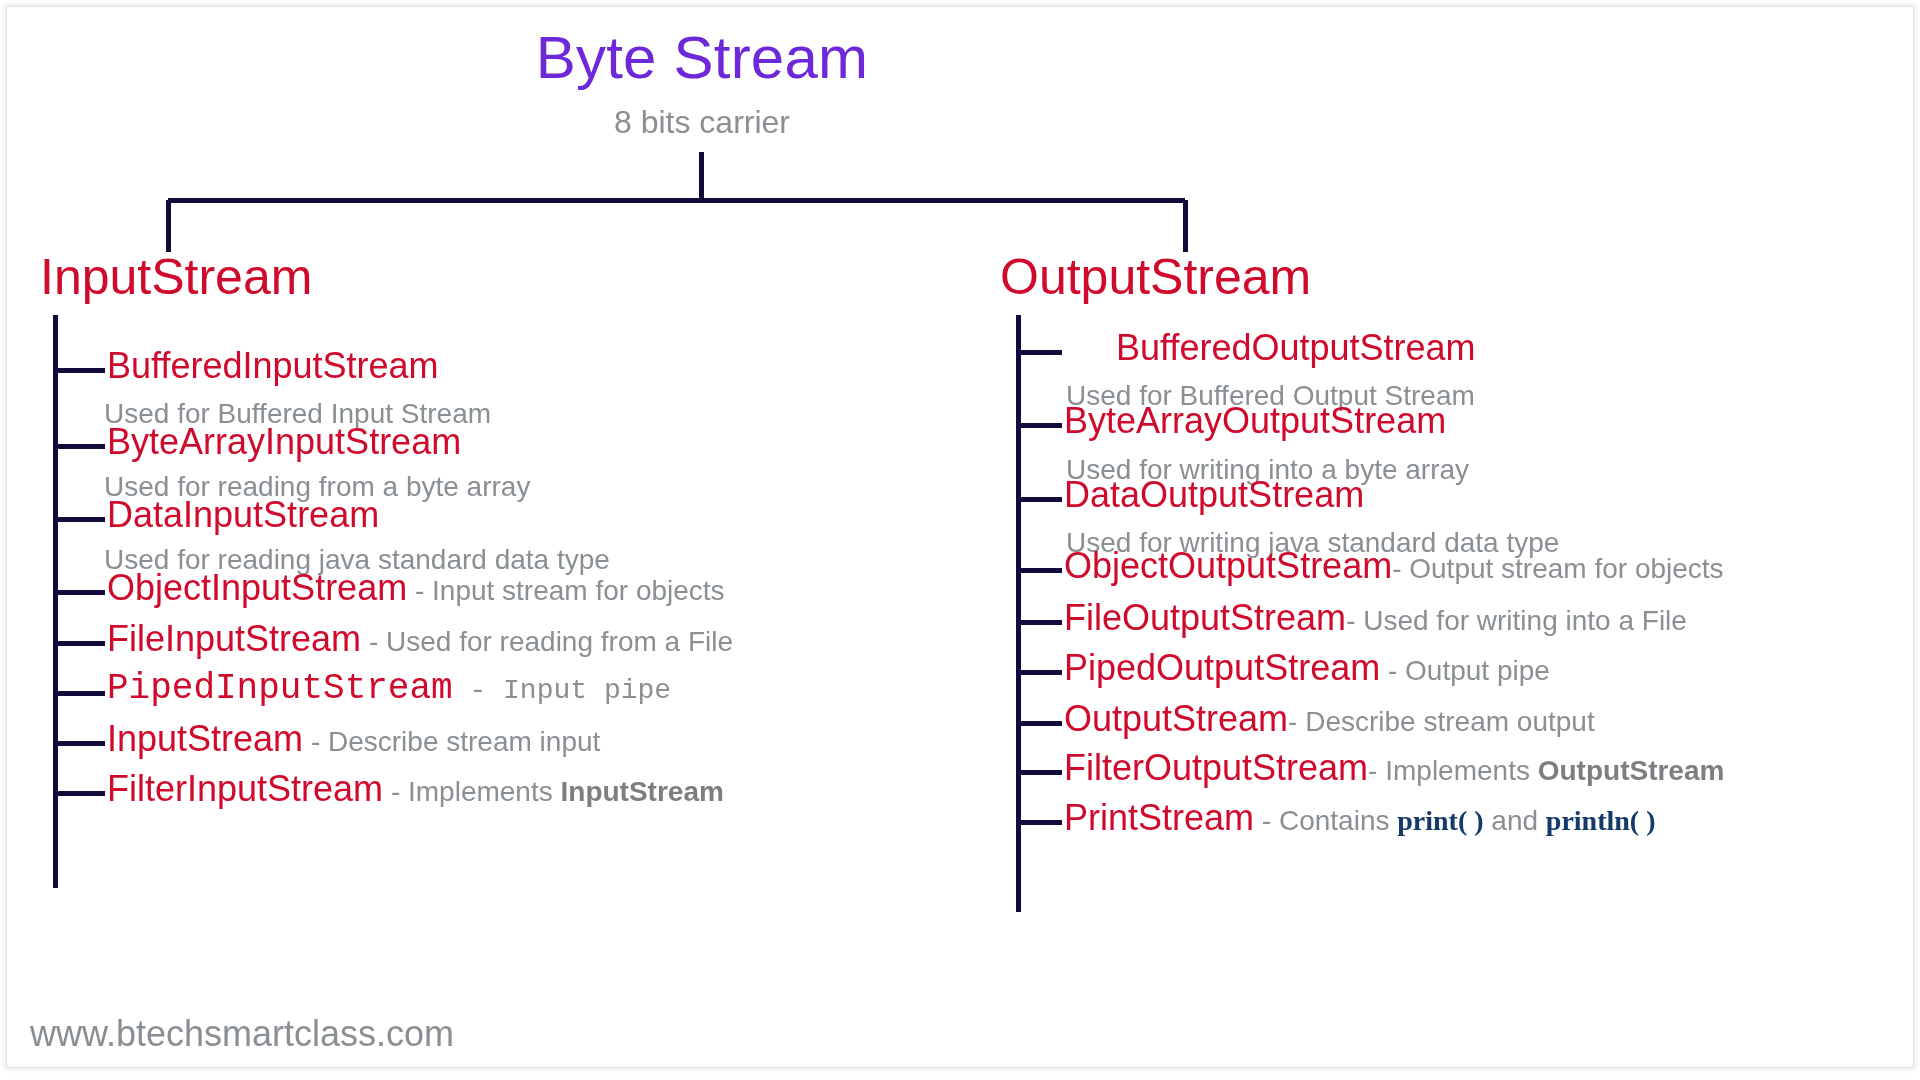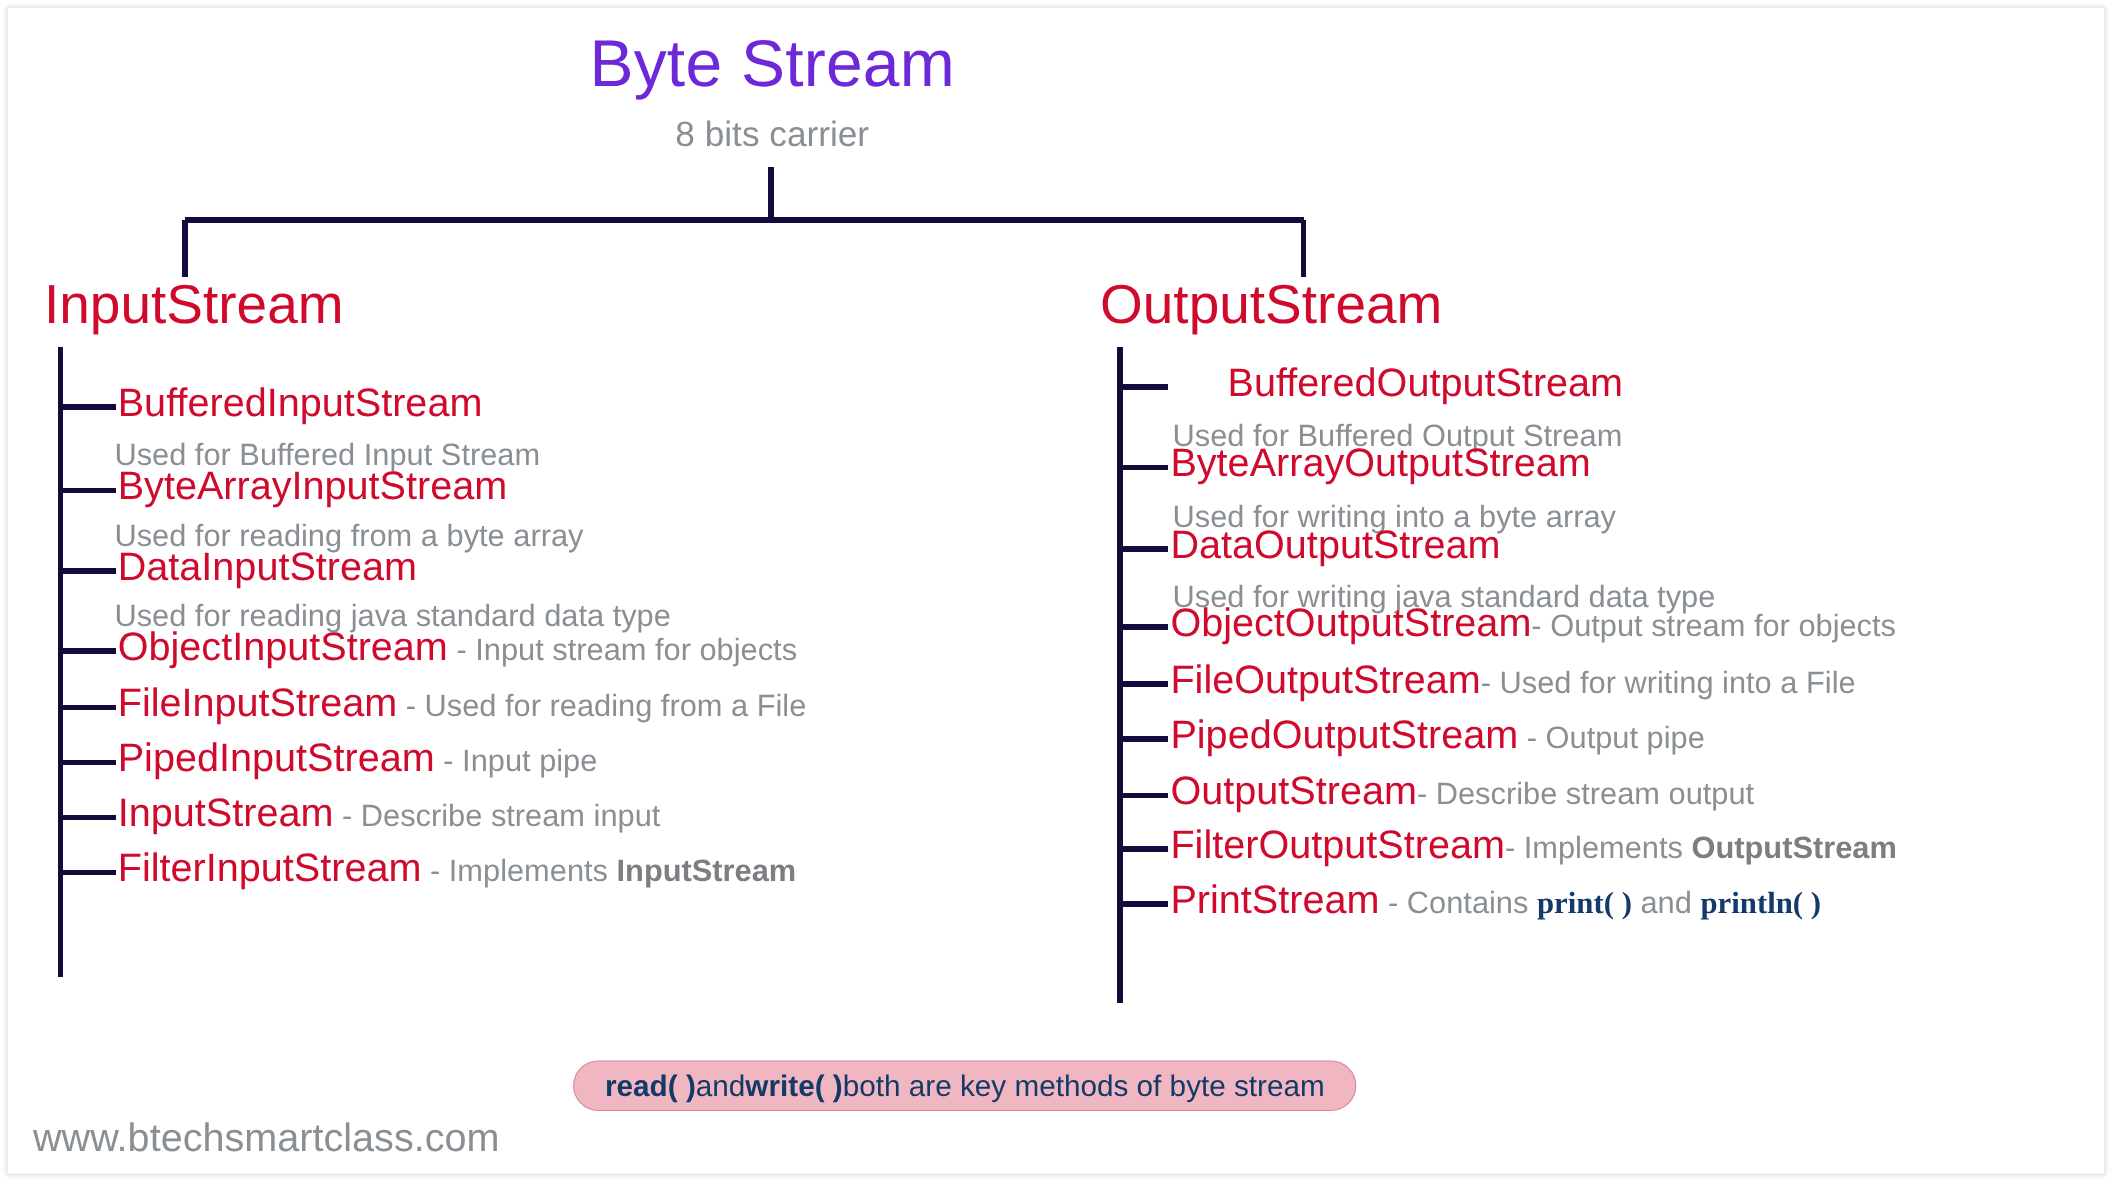--- a/index.html
+++ b/index.html
@@ -194,21 +194,21 @@
 
   <div id="left-children">
       <div class="leaf" style="left: 107px; top: 348px;"><span class="cls">BufferedInputStream</span></div>
       <div class="subdesc" style="left: 104px; top: 400px;">Used for Buffered Input Stream</div>
       <div class="leaf" style="left: 107px; top: 424px;"><span class="cls">ByteArrayInputStream</span></div>
       <div class="subdesc" style="left: 104px; top: 473px;">Used for reading from a byte array</div>
       <div class="leaf" style="left: 107px; top: 497px;"><span class="cls">DataInputStream</span></div>
       <div class="subdesc" style="left: 104px; top: 546px;">Used for reading java standard data type</div>
       <div class="leaf" style="left: 107px; top: 570px;"><span class="cls">ObjectInputStream</span><span class="desc"> - Input stream for objects</span></div>
       <div class="leaf" style="left: 107px; top: 621px;"><span class="cls">FileInputStream</span><span class="desc"> - Used for reading from a File</span></div>
-      <div class="leaf" style="left: 107px; top: 671px;"><span class="cls">PipedInputStream</span><span class="desc"> - Input pipe</span></div>
+      <div class="leaf" style="left: 107px; top: 671px; font-family: Liberation Mono, monospace;"><span class="cls">PipedInputStream</span><span class="desc"> - Input pipe</span></div>
       <div class="leaf" style="left: 107px; top: 721px;"><span class="cls">InputStream</span><span class="desc"> - Describe stream input</span></div>
       <div class="leaf" style="left: 107px; top: 771px;"><span class="cls">FilterInputStream</span><span class="desc"> - Implements </span><span class="desc"><b>InputStream</b></span></div>
     </div>
 
   <div class="branch-title" id="branch-title-right">OutputStream</div>
 
   <div id="right-children">
       <div class="leaf" style="left: 1116px; top: 330px;"><span class="cls">BufferedOutputStream</span></div>
       <div class="subdesc" style="left: 1066px; top: 382px;">Used for Buffered Output Stream</div>
       <div class="leaf" style="left: 1064px; top: 403px;"><span class="cls">ByteArrayOutputStream</span></div>
@@ -216,22 +216,16 @@
       <div class="leaf" style="left: 1064px; top: 477px;"><span class="cls">DataOutputStream</span></div>
       <div class="subdesc" style="left: 1066px; top: 529px;">Used for writing java standard data type</div>
       <div class="leaf" style="left: 1064px; top: 548px;"><span class="cls">ObjectOutputStream</span><span class="desc">- Output stream for objects</span></div>
       <div class="leaf" style="left: 1064px; top: 600px;"><span class="cls">FileOutputStream</span><span class="desc">- Used for writing into a File</span></div>
       <div class="leaf" style="left: 1064px; top: 650px;"><span class="cls">PipedOutputStream</span><span class="desc"> - Output pipe</span></div>
       <div class="leaf" style="left: 1064px; top: 701px;"><span class="cls">OutputStream</span><span class="desc">- Describe stream output</span></div>
       <div class="leaf" style="left: 1064px; top: 750px;"><span class="cls">FilterOutputStream</span><span class="desc">- Implements </span><span class="desc"><b>OutputStream</b></span></div>
       <div class="leaf" style="left: 1064px; top: 800px;"><span class="cls">PrintStream</span><span class="desc">  - Contains </span><span class="desc"><b class="mono-strong">print( )</b></span><span class="desc"> and </span><span class="desc"><b class="mono-strong">println( )</b></span></div>
     </div>
 
-  <div id="note-pill">
-    <b>read( )</b>
-      <span> and </span>
-      <b>write( )</b>
-      <span> both are key methods of byte stream</span>
-  </div>
 
   <div id="footer-url">www.btechsmartclass.com</div>
 
 </div>
 
 </body></html>

